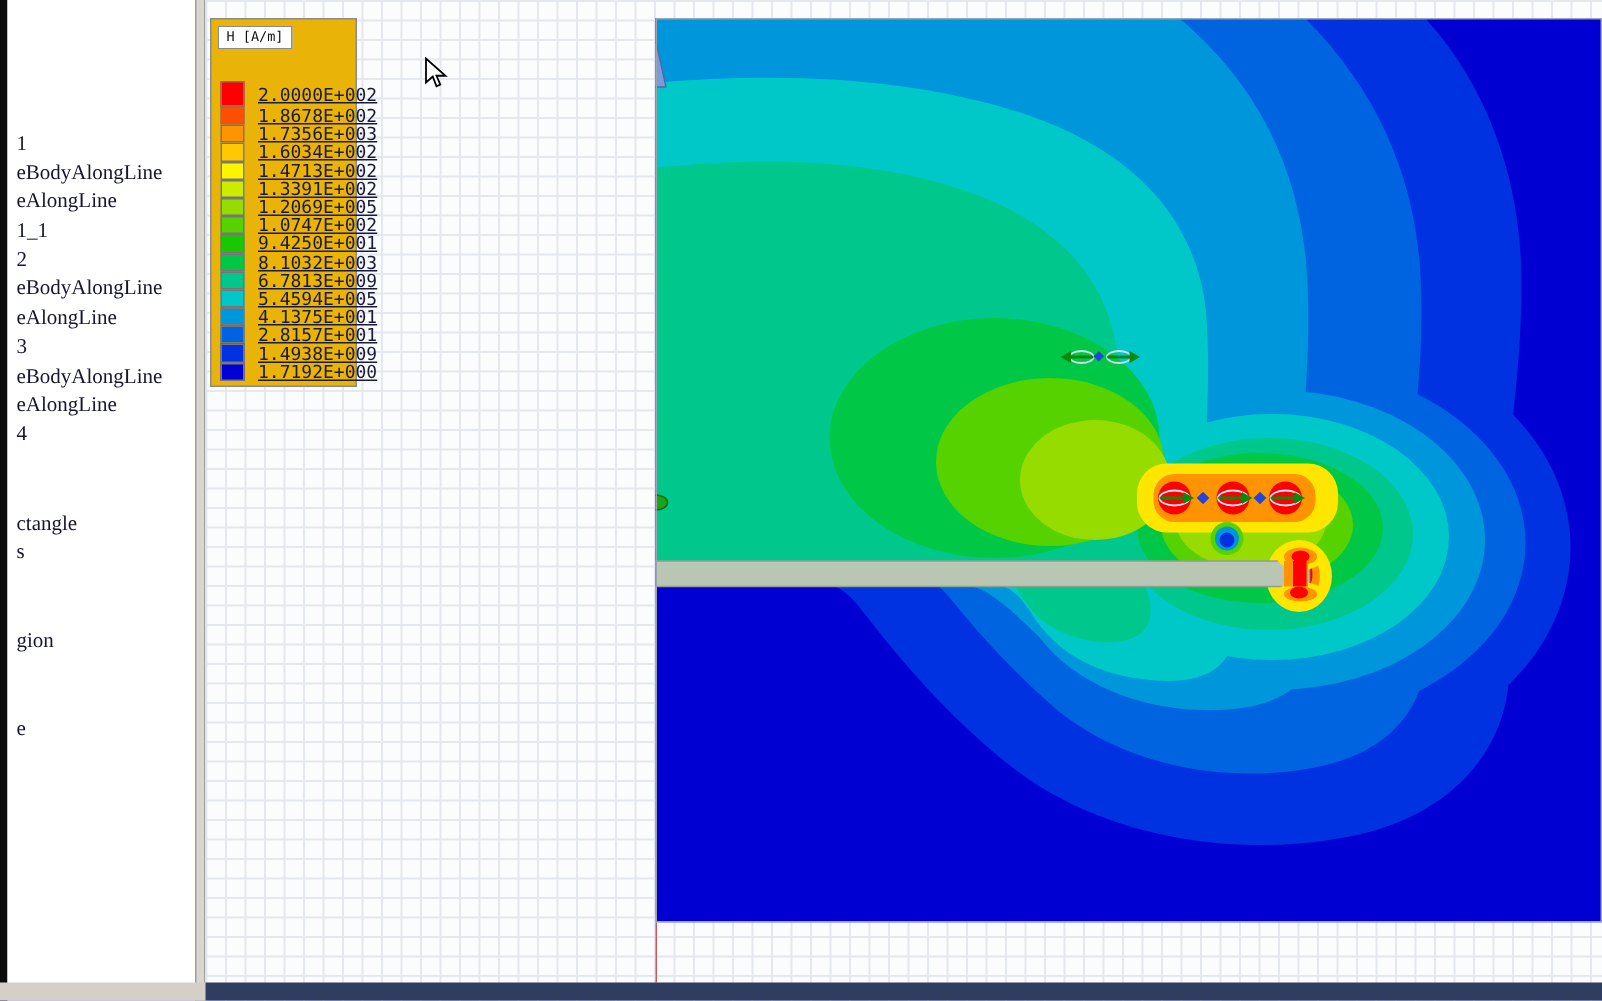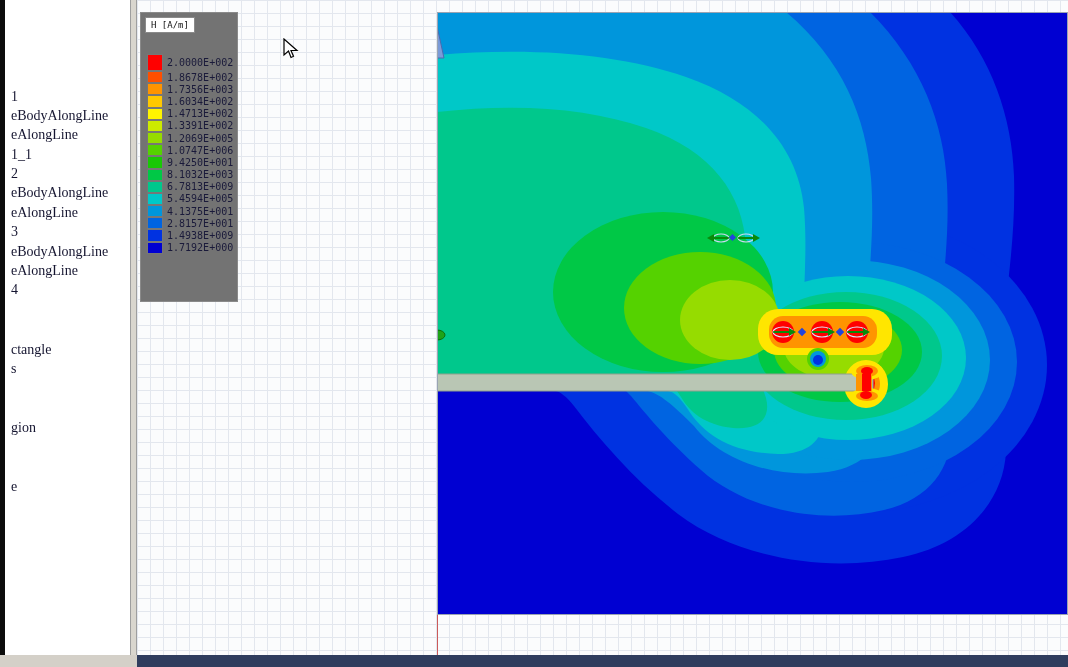--- a/index.html
+++ b/index.html
@@ -14,32 +14,32 @@
     font-family:"Liberation Serif",serif;font-size:14px;color:#151530;line-height:17px;
   }
   .splitter{position:absolute;left:130px;top:0;width:7px;height:667px;background:#d9d6ce;border-left:1px solid #9e9e9e;border-right:1px solid #9e9e9e;box-sizing:border-box;}
   .canvas{
     position:absolute;left:137px;top:0;width:931px;height:667px;background-color:#fbfcfd;
     background-image:linear-gradient(#e3e7ee 1px,transparent 1px),linear-gradient(90deg,#e3e7ee 1px,transparent 1px);
     background-size:13px 13px;
   }
   .plot{position:absolute;left:437px;top:12px;width:631px;height:603px;}
   .legend{
-    position:absolute;left:140px;top:12px;width:98px;height:290px;background:#737373;
+    position:absolute;left:140px;top:12px;width:98px;height:246px;background:#eab308;
     border:1px solid #8a8a8a;box-sizing:border-box;z-index:5;
   }
   .legend-title{
     position:absolute;left:4px;top:4px;border:1px solid #8a8a8a;padding:2px 5px;
     font-family:"DejaVu Sans Mono",monospace;font-size:9px;color:#111;background:#fff;
   }
   .legend-rows{position:absolute;left:6px;top:41px;right:2px;}
   .legend-row{display:flex;align-items:center;height:12.2px;}
   .legend-row.first{height:17px;}
   .swatch{width:16px;height:100%;border:1px solid #777;box-sizing:border-box;flex:0 0 16px;}
-  .legend-val{margin-left:4px;font-family:"DejaVu Sans Mono",monospace;font-size:10px;color:#1a1a3a;white-space:nowrap;}
+  .legend-val{margin-left:9px;font-family:"DejaVu Sans Mono",monospace;font-size:12px;color:#1a1a3a;white-space:nowrap;text-decoration:underline;}
   .bottom-bar{position:absolute;left:137px;top:655px;width:931px;height:12px;background:#2f3d5e;z-index:6;}
   .bottom-left-gray{position:absolute;left:0;top:655px;width:137px;height:12px;background:#d4d0c8;z-index:6;}
   .axis-tick-red{position:absolute;left:437px;top:615px;width:1px;height:40px;background:#cc5a5a;z-index:4;}
   .cursor{position:absolute;left:283px;top:38px;z-index:9;}
 </style>
 </head>
 <body>
 
 <div class="left-black"></div>
 
@@ -192,21 +192,21 @@
       <div class="legend-row">
         <span class="swatch" style="background: rgb(205, 235, 0);"></span>
         <span class="legend-val">1.3391E+002</span>
       </div>
       <div class="legend-row">
         <span class="swatch" style="background: rgb(150, 220, 0);"></span>
         <span class="legend-val">1.2069E+005</span>
       </div>
       <div class="legend-row">
         <span class="swatch" style="background: rgb(85, 210, 0);"></span>
-        <span class="legend-val">1.0747E+006</span>
+        <span class="legend-val">1.0747E+002</span>
       </div>
       <div class="legend-row">
         <span class="swatch" style="background: rgb(25, 200, 5);"></span>
         <span class="legend-val">9.4250E+001</span>
       </div>
       <div class="legend-row">
         <span class="swatch" style="background: rgb(0, 200, 70);"></span>
         <span class="legend-val">8.1032E+003</span>
       </div>
       <div class="legend-row">

